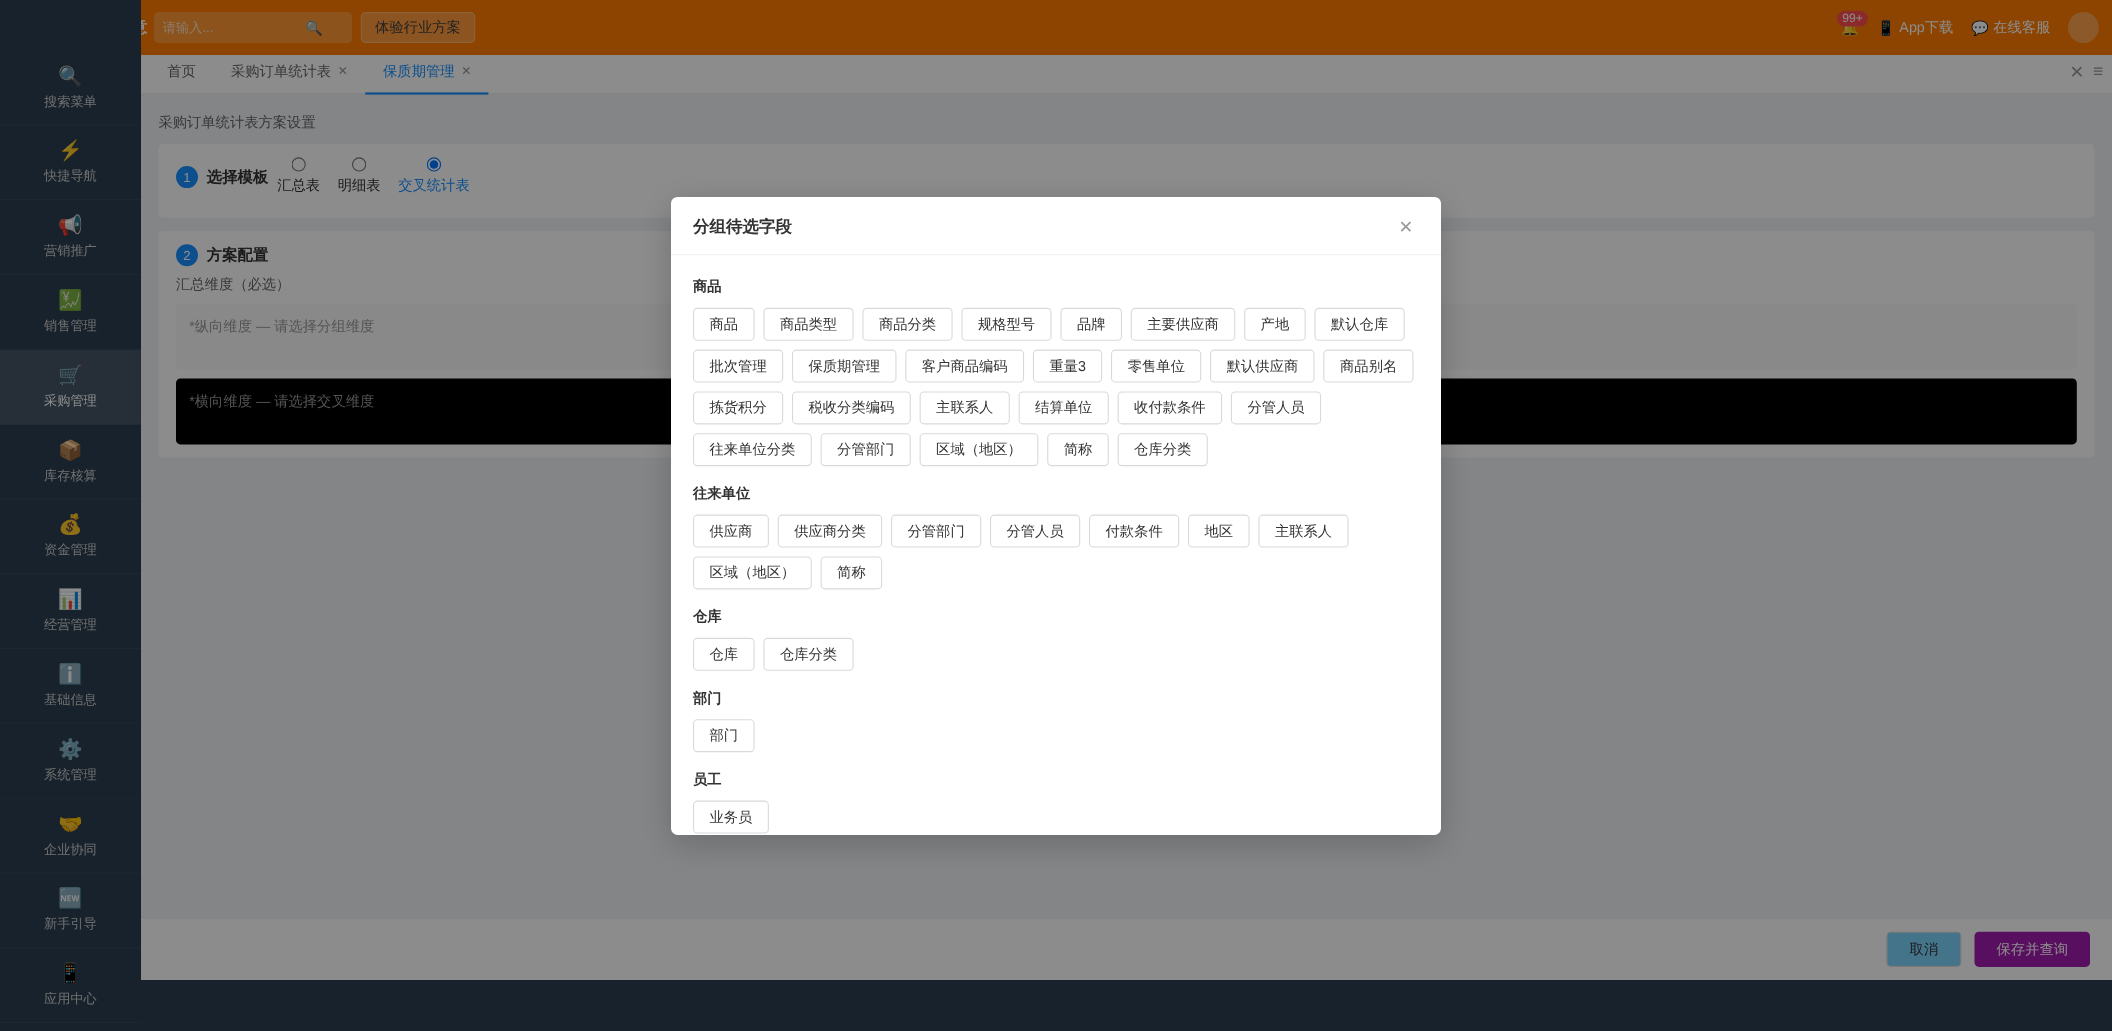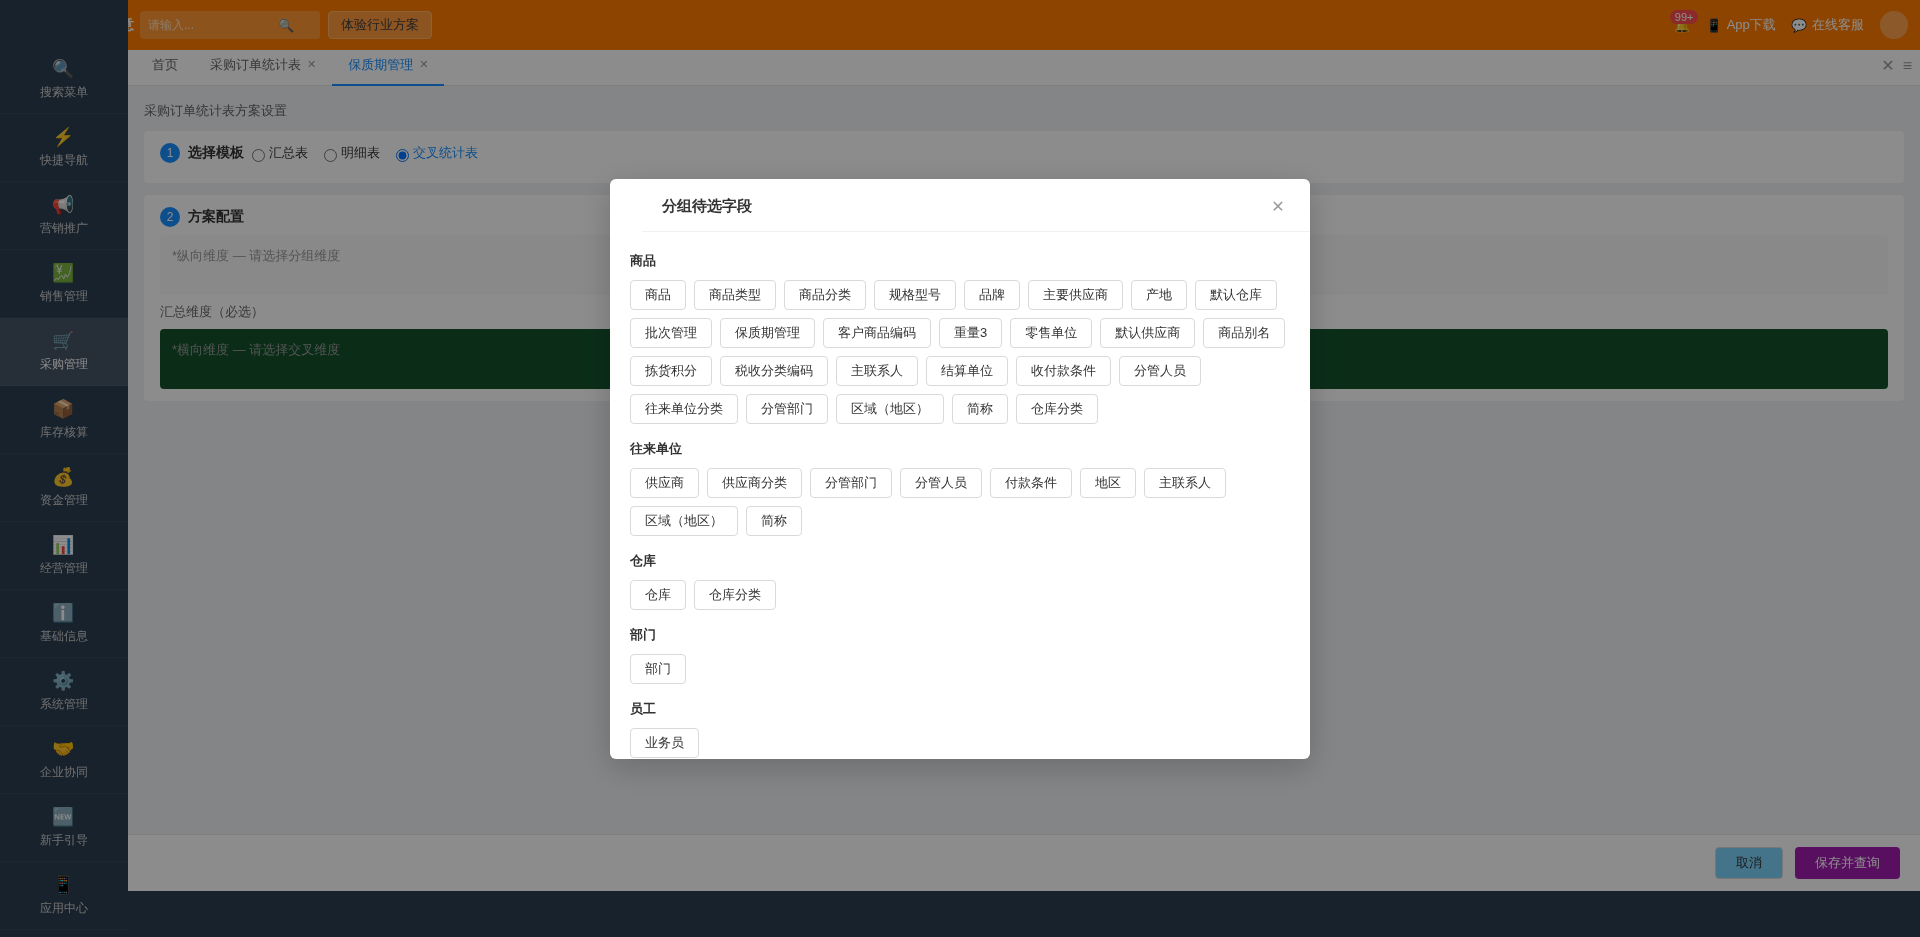--- a/index.html
+++ b/index.html
@@ -192,21 +192,20 @@
       position: relative;
       box-shadow: 0 8px 32px rgba(0,0,0,0.2);
     }
     .modal-header {
       padding: 16px 20px 12px;
       border-bottom: 1px solid #f0f0f0;
       display: flex;
       align-items: center;
       justify-content: space-between;
       flex-shrink: 0;
-      margin-left: 32px;
     }
     .modal-title {
       font-size: 15px;
       font-weight: bold;
       color: #333;
     }
     .modal-close {
       cursor: pointer;
       color: #999;
       font-size: 16px;
@@ -291,21 +290,21 @@
       background: #1890ff;
       color: white;
       border-radius: 50%;
       width: 20px; height: 20px;
       display: flex; align-items: center; justify-content: center;
       font-size: 12px;
       flex-shrink: 0;
     }
     .step-label { font-size: 14px; font-weight: bold; }
     .radio-group { display: flex; gap: 16px; align-items: center; font-size: 13px; }
-    .radio-item { display: flex; align-items: flex-end; gap: 4px; cursor: pointer; }
+    .radio-item { display: flex; align-items: center; gap: 4px; cursor: pointer; flex-direction: column; }
 
     
     .page-footer-btns {
       position: fixed;
       bottom: 46px;
       right: 0;
       padding: 12px 20px;
       display: flex;
       gap: 12px;
       background: white;
@@ -462,25 +461,25 @@
             <span style="color:#1890ff;">交叉统计表</span>
         </label>
       </div>
     </div>
   </div>
   <div class="step-section">
     <div class="step-header">
       <div class="step-num">2</div>
       <span class="step-label">方案配置</span>
     </div>
+    <div style="color:#666; font-size:13px; margin-bottom:8px;">汇总维度（必选）</div>
     <div style="background:#f9f9f9; padding:12px; border-radius:4px; min-height:60px; margin-bottom:8px;">
       <span style="color:#999; font-size:13px;">*纵向维度 — 请选择分组维度</span>
     </div>
-    <div style="color:#666; font-size:13px; margin-bottom:8px;">汇总维度（必选）</div>
-    <div style="background:#14532d; padding:12px; border-radius:4px; min-height:60px;">
+    <div style="background:#000000; padding:12px; border-radius:4px; min-height:60px;">
       <span style="color:#999; font-size:13px;">*横向维度 — 请选择交叉维度</span>
     </div>
   </div>
 </div>
 
 <div class="page-footer-btns">
   <button class="btn-cancel">取消</button>
   <button class="btn-save">保存并查询</button>
 </div>
 

